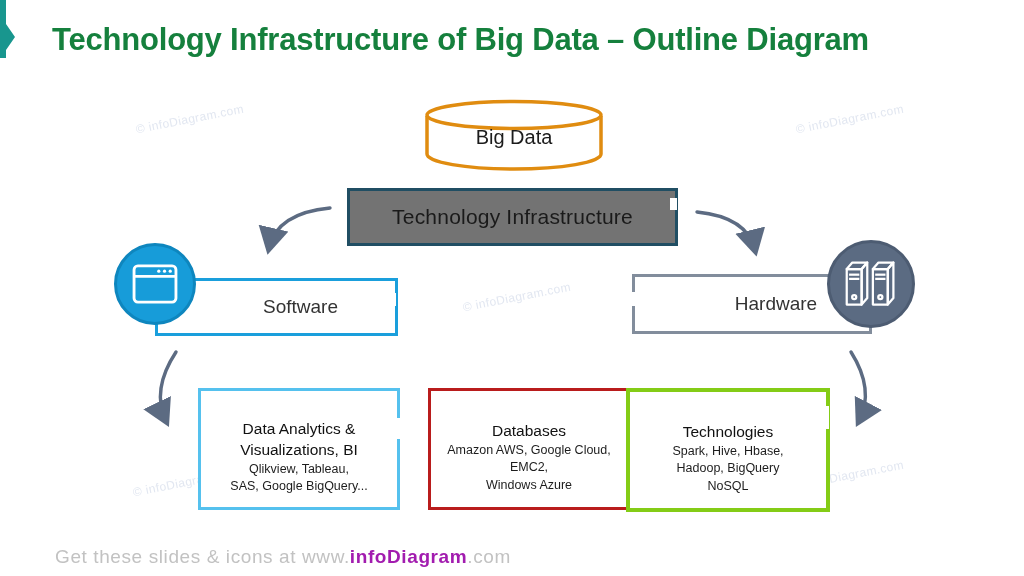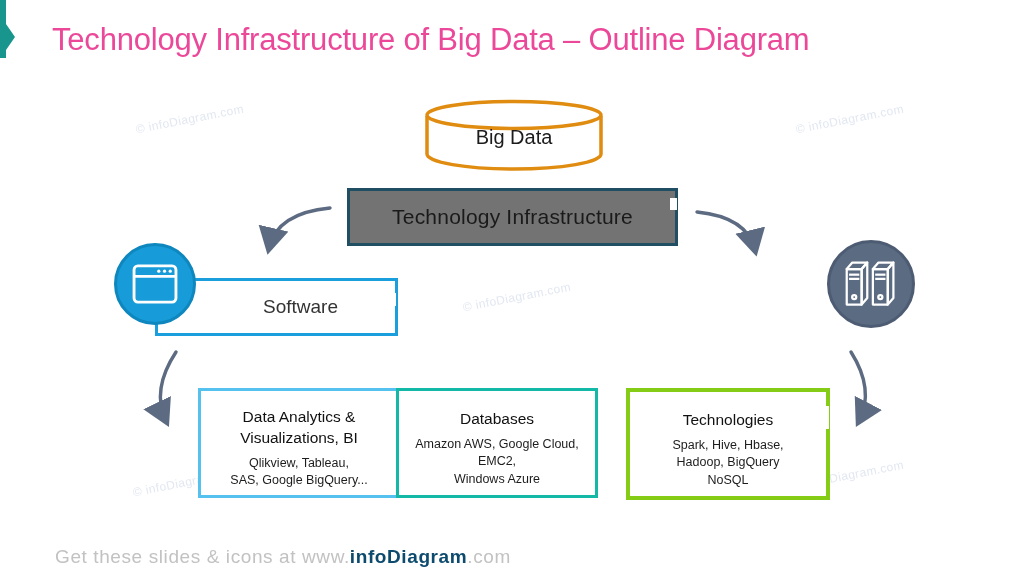--- a/index.html
+++ b/index.html
@@ -1,21 +1,21 @@
 <!DOCTYPE html>
 <html><head>
 <meta charset="utf-8">
 <style>
   html,body{margin:0;padding:0;background:#fff;}
   .slide{position:relative;width:1024px;height:576px;background:#ffffff;overflow:hidden;
          font-family:"Liberation Sans",sans-serif;}
   
   .accent-svg{position:absolute;left:0;top:0;}
-  .page-title{position:absolute;left:52px;top:22px;font-size:31px;font-weight:400;
-              color:#ec4899;letter-spacing:-0.2px;white-space:nowrap;}
+  .page-title{position:absolute;left:52px;top:22px;font-size:31px;font-weight:700;
+              color:#15803d;letter-spacing:-0.2px;white-space:nowrap;}
   
   .wm{position:absolute;font-size:12px;color:#e2e7f1;transform:rotate(-11deg);
       letter-spacing:.4px;white-space:nowrap;user-select:none;}
   
   .cyl-wrap{position:absolute;left:424px;top:99px;width:180px;height:74px;}
   .cyl-label{position:absolute;left:424px;top:126px;width:180px;text-align:center;
              font-size:20px;font-weight:400;color:#1c1c1c;}
   
   .tech-box{position:absolute;left:347px;top:188px;width:325px;height:52px;
             background:#737373;border:3px solid #204e63;display:flex;align-items:center;justify-content:center;}
@@ -23,32 +23,32 @@
   
   .bar{position:absolute;background:#fff;display:flex;align-items:center;justify-content:center;}
   .software-bar{left:155px;top:278px;width:237px;height:52px;border:3px solid #1a9fdc;}
   .hardware-bar{left:632px;top:274px;width:234px;height:54px;border:3px solid #828d9c;}
   .bar span{font-size:19px;color:#333;margin-left:48px;}
   .circle{position:absolute;border-radius:50%;display:flex;align-items:center;justify-content:center;}
   .sw-circle{left:114px;top:243px;width:76px;height:76px;background:#179cd9;border:3px solid #0e86be;}
   .hw-circle{left:827px;top:240px;width:82px;height:82px;background:#5b6b82;border:3px solid #4d5c72;}
   
   .dbox{position:absolute;top:388px;width:196px;height:104px;background:#fff;
-        text-align:center;padding-top:0;}
+        text-align:center;padding-top:12px;}
   .dbox-1{left:198px;border:3px solid #55c1ee;}
-  .dbox-2{left:396px;border:3px solid #14b8a6;}
+  .dbox-2{left:428px;border:3px solid #b91c1c;}
   .dbox-3{left:626px;border:4px solid #84cc16;}
   .dbox .dtitle{margin-top:16px;font-size:15.5px;line-height:1.35;color:#111;}
   .dbox-2 .dtitle,.dbox-3 .dtitle{margin-top:18px;}
-  .dbox .ditems{margin-top:6px;font-size:12.5px;line-height:1.4;color:#1d1d1d;}
+  .dbox .ditems{margin-top:0;font-size:12.5px;line-height:1.4;color:#1d1d1d;}
   
   .gap{position:absolute;background:#fff;}
   
   .footer{position:absolute;left:55px;top:546px;font-size:19px;color:#c2c2c2;letter-spacing:.6px;}
-  .footer b{color:#0c4a6e;}
+  .footer b{color:#a21caf;}
   .overlay{position:absolute;left:0;top:0;pointer-events:none;}
 </style>
 </head>
 <body>
 
 <div class="slide">
 
   <svg class="accent-svg" width="18" height="60" viewBox="0 0 18 60">
     <path d="M0,0 L6,0 L6,24 L15,37 L6,50 L6,58 L0,58 Z" fill="#18968e"></path>
   </svg>
@@ -81,20 +81,23 @@
   <div class="circle sw-circle">
     <svg width="46" height="40" viewBox="0 0 48 42">
       <rect x="2" y="2" width="44" height="38" rx="4" fill="none" stroke="#ffffff" stroke-width="3"></rect>
       <line x1="2" y1="13" x2="46" y2="13" stroke="#ffffff" stroke-width="3"></line>
       <circle cx="28" cy="7.5" r="1.7" fill="#ffffff"></circle>
       <circle cx="34" cy="7.5" r="1.7" fill="#ffffff"></circle>
       <circle cx="40" cy="7.5" r="1.7" fill="#ffffff"></circle>
     </svg>
   </div>
 
+  <div class="bar hardware-bar">
+    <span>Hardware</span>
+  </div>
   <div class="gap" style="left:629px;top:292px;width:7px;height:14px;"></div>
   <div class="circle hw-circle">
     <svg width="56" height="50" viewBox="0 0 60 52">
       <g fill="none" stroke="#ffffff" stroke-width="2.4" stroke-linejoin="round">
         <polygon points="4,10 10,3 26,3 20,10"></polygon>
         <polygon points="20,10 26,3 26,41 20,48"></polygon>
         <rect x="4" y="10" width="16" height="38"></rect>
         <line x1="6.5" y1="16" x2="17.5" y2="16"></line>
         <line x1="6.5" y1="20.5" x2="17.5" y2="20.5"></line>
         <circle cx="12" cy="40" r="2.2"></circle>

